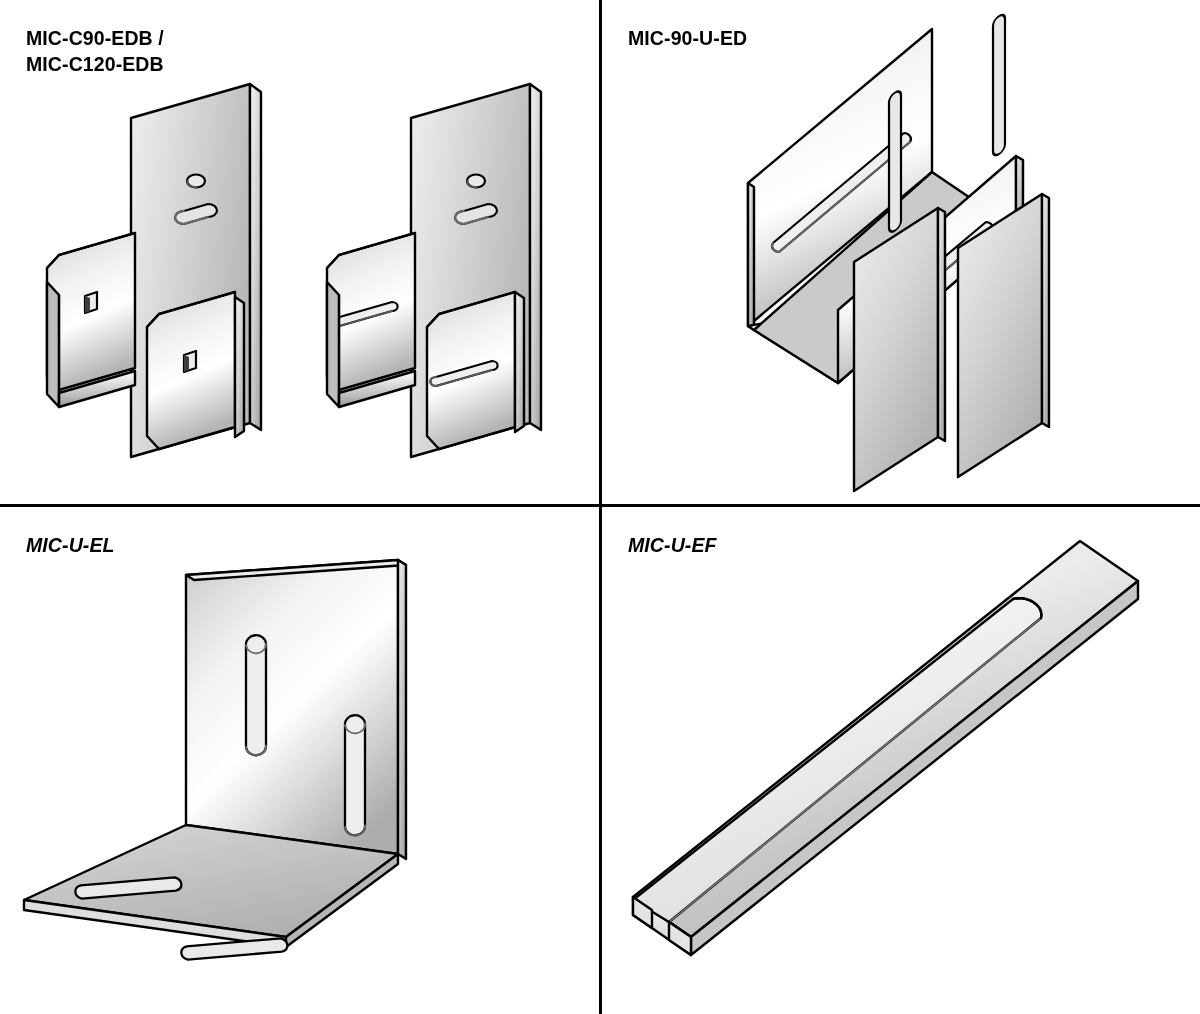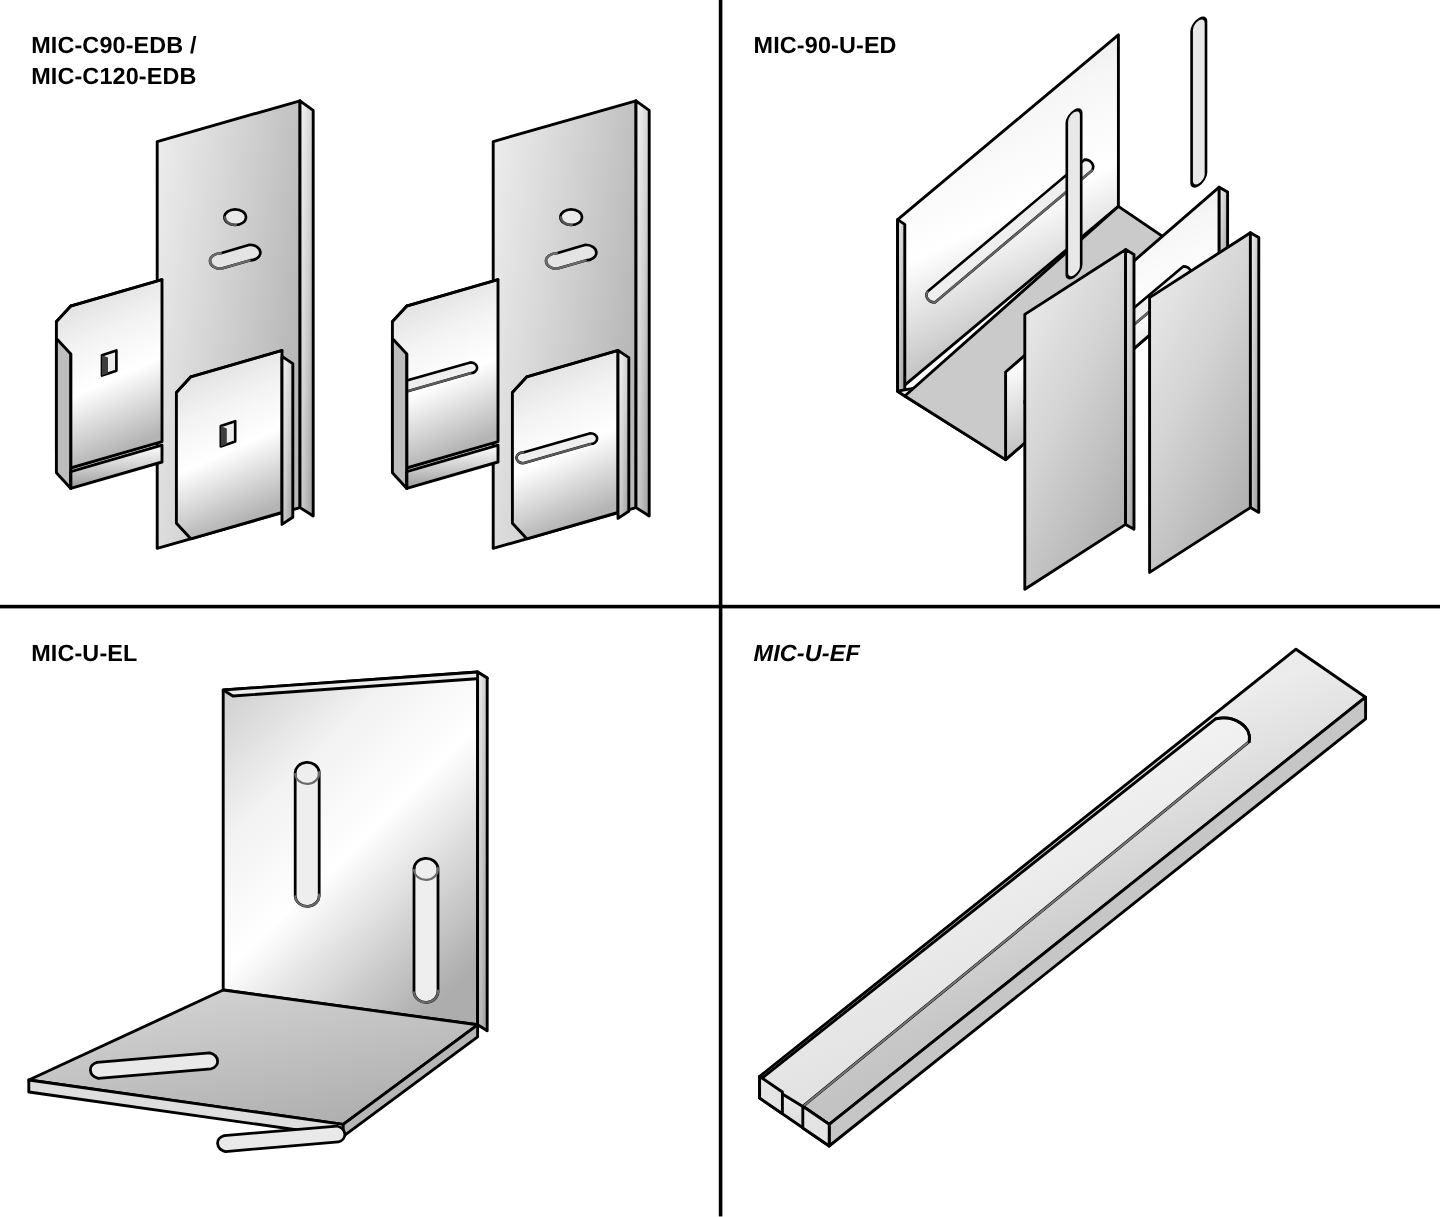--- a/index.html
+++ b/index.html
@@ -37,21 +37,21 @@
   }
   
   .quad {
     position: absolute;
     width: 599px;
     height: 504px;
     border-radius: 31px;
   }
   .quad.tl { left: 0;     top: 0; }
   .quad.tr { left: 602px; top: 0; }
-  .quad.bl { left: 0;     top: 507px; }
+  .quad.bl { left: 0;     top: 507px; font-style: italic; }
   .quad.br { left: 602px; top: 507px; font-style: italic; }
 
   .quad-label {
     position: absolute;
     left: 26px;
     top: 26px;
     font-size: 19.5px;
     font-weight: bold;
     line-height: 1.33;
     color: #000000;

